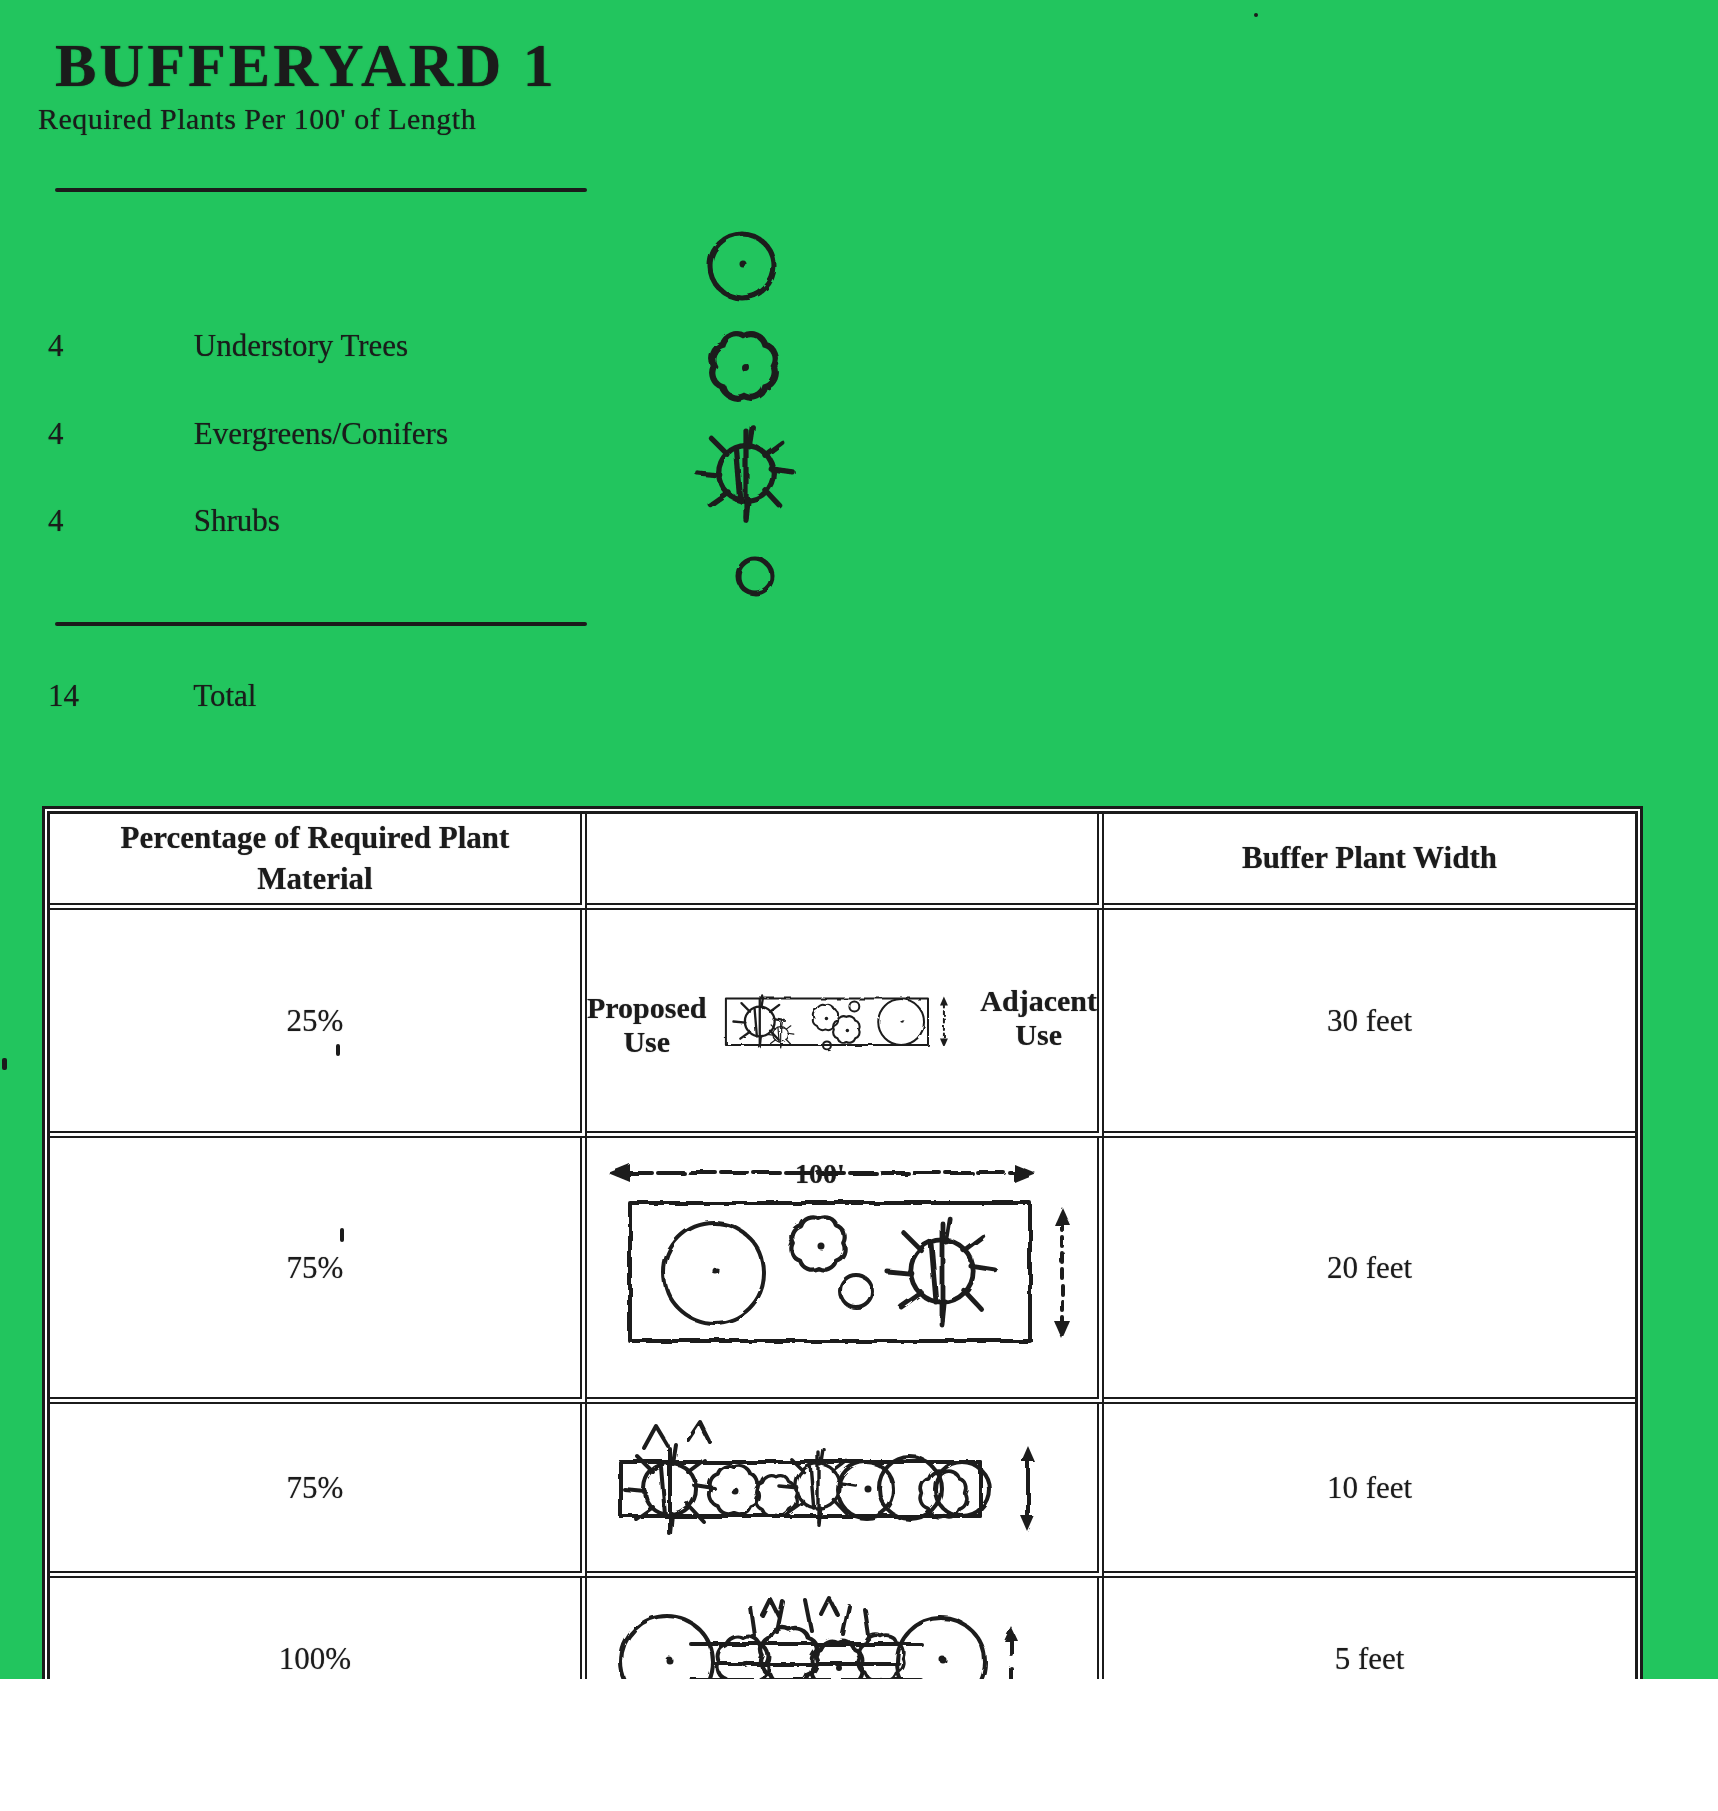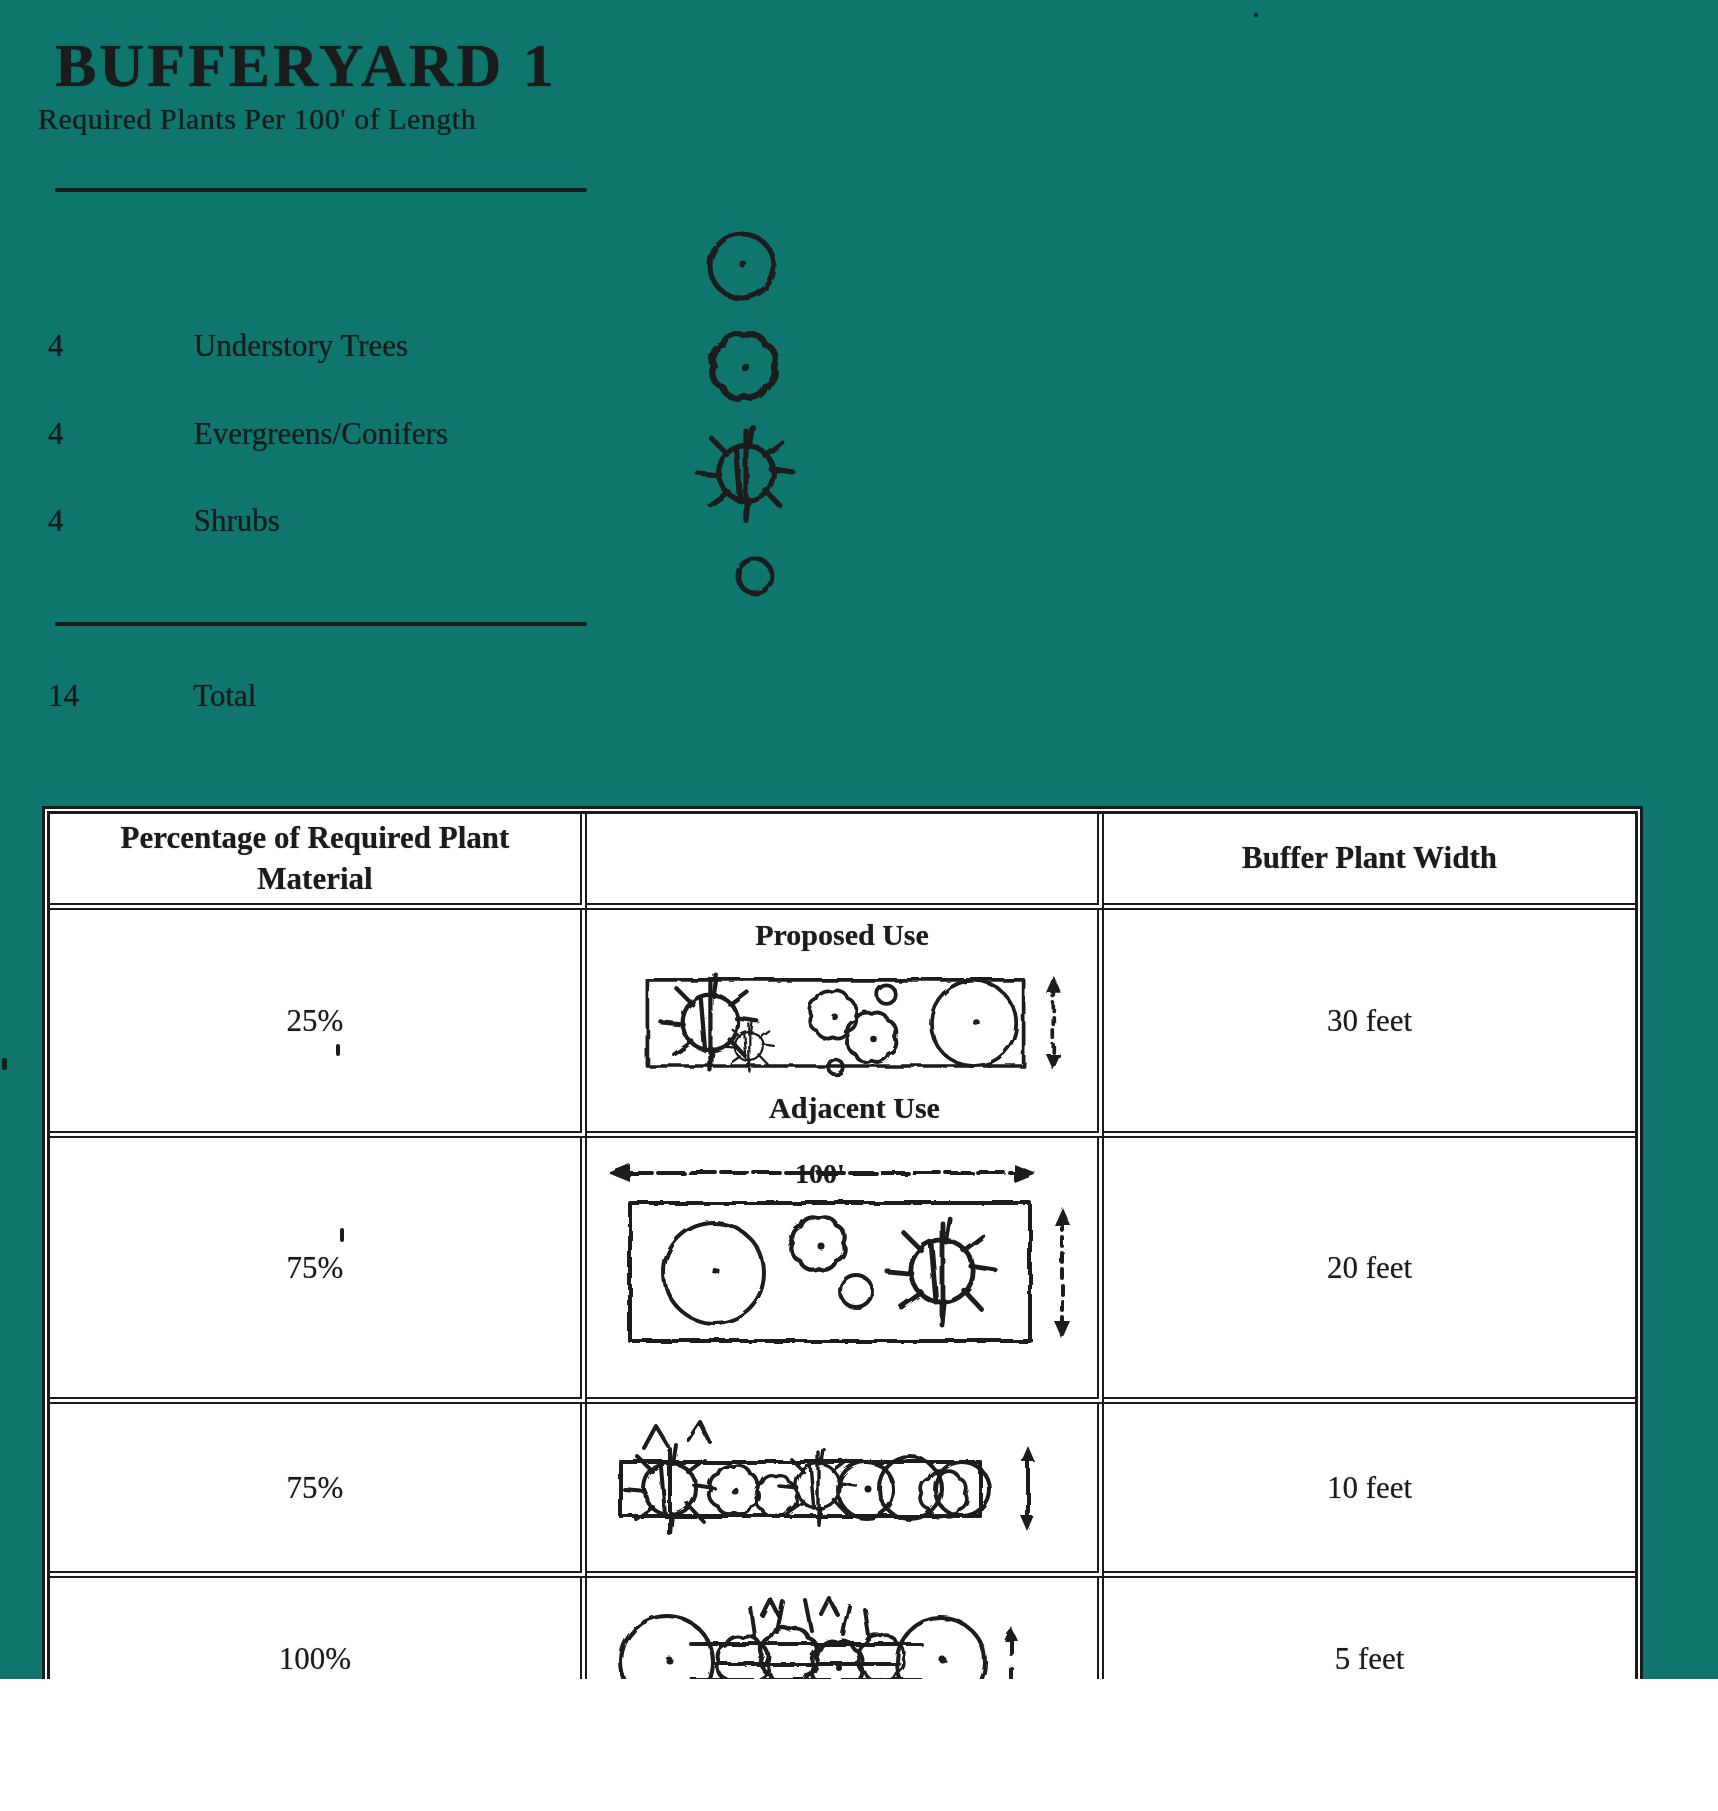--- a/index.html
+++ b/index.html
@@ -1,17 +1,17 @@
 <!DOCTYPE html>
 <html><head>
 <meta charset="utf-8">
 <style>
   html,body{margin:0;padding:0;background:#ffffff;}
   .page{
-    position:relative;width:1718px;height:1679px;background:#0f766e;overflow:hidden;
+    position:relative;width:1718px;height:1679px;background:#22c55e;overflow:hidden;
     font-family:"Liberation Serif","DejaVu Serif",serif;color:#1b1b1b;
   }
   .ink{color:#1b1b1b;text-shadow:0 0 1px rgba(0,0,0,.55);}
   .page-title{
     position:absolute;left:55px;top:30px;font-size:62px;font-weight:700;
     letter-spacing:3px;margin:0;text-shadow:0 0 1.2px rgba(0,0,0,.7);
   }
   .page-subtitle{
     position:absolute;left:38px;top:102px;font-size:30px;font-weight:500;
     letter-spacing:.5px;text-shadow:0 0 1px rgba(0,0,0,.6);
@@ -31,21 +31,21 @@
   }
   .cell{
     border-right:7px double #1b1b1b;border-bottom:7px double #1b1b1b;
     display:flex;align-items:center;justify-content:center;
     font-size:31px;text-align:center;text-shadow:0 0 1px rgba(0,0,0,.55);
     overflow:hidden;
   }
   .cell.last-col{border-right:none;}
   .cell.last-row{border-bottom:none;}
   .cell.head{font-weight:700;line-height:1.3;padding:0 28px;}
-  .cell.illus{flex-direction:column;justify-content:center;}
+  .cell.illus{flex-direction:row;justify-content:center;}
   .cell.illus-top{justify-content:space-between;}
   .use-label{font-weight:700;font-size:30px;}
   .use-label.top{margin-top:8px;}
   .use-label.bottom{margin-bottom:6px;margin-left:25px;}
   .artifact{position:absolute;background:#1b1b1b;border-radius:50%;}
   svg{display:block;}
 </style>
 </head>
 <body>
 

